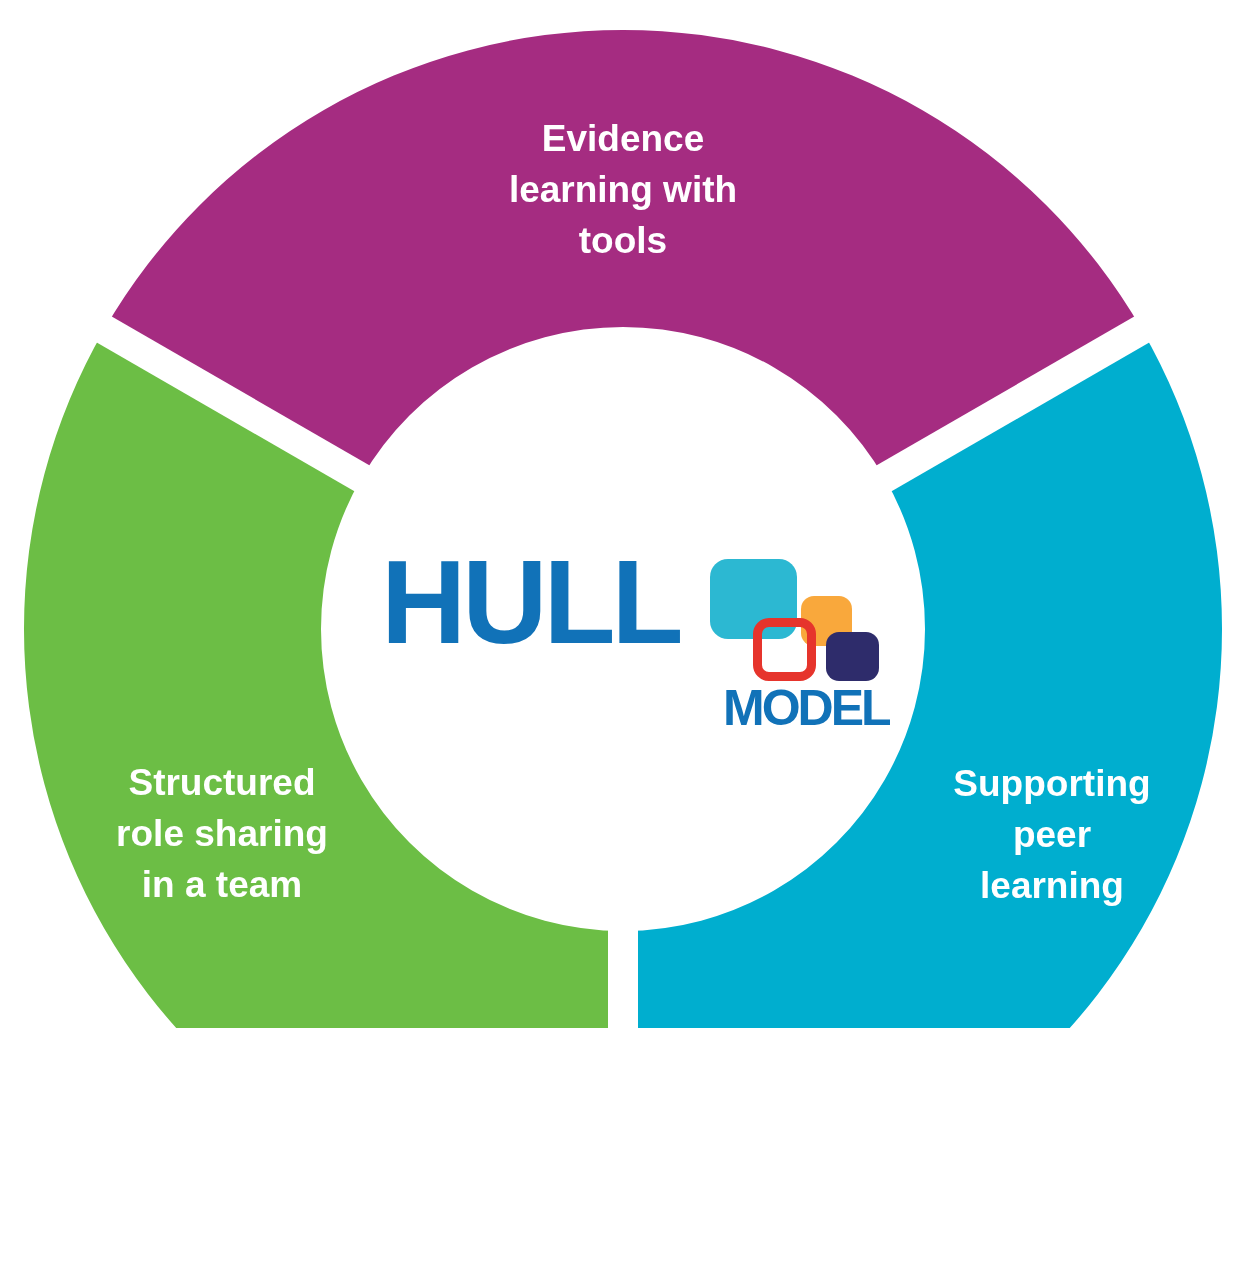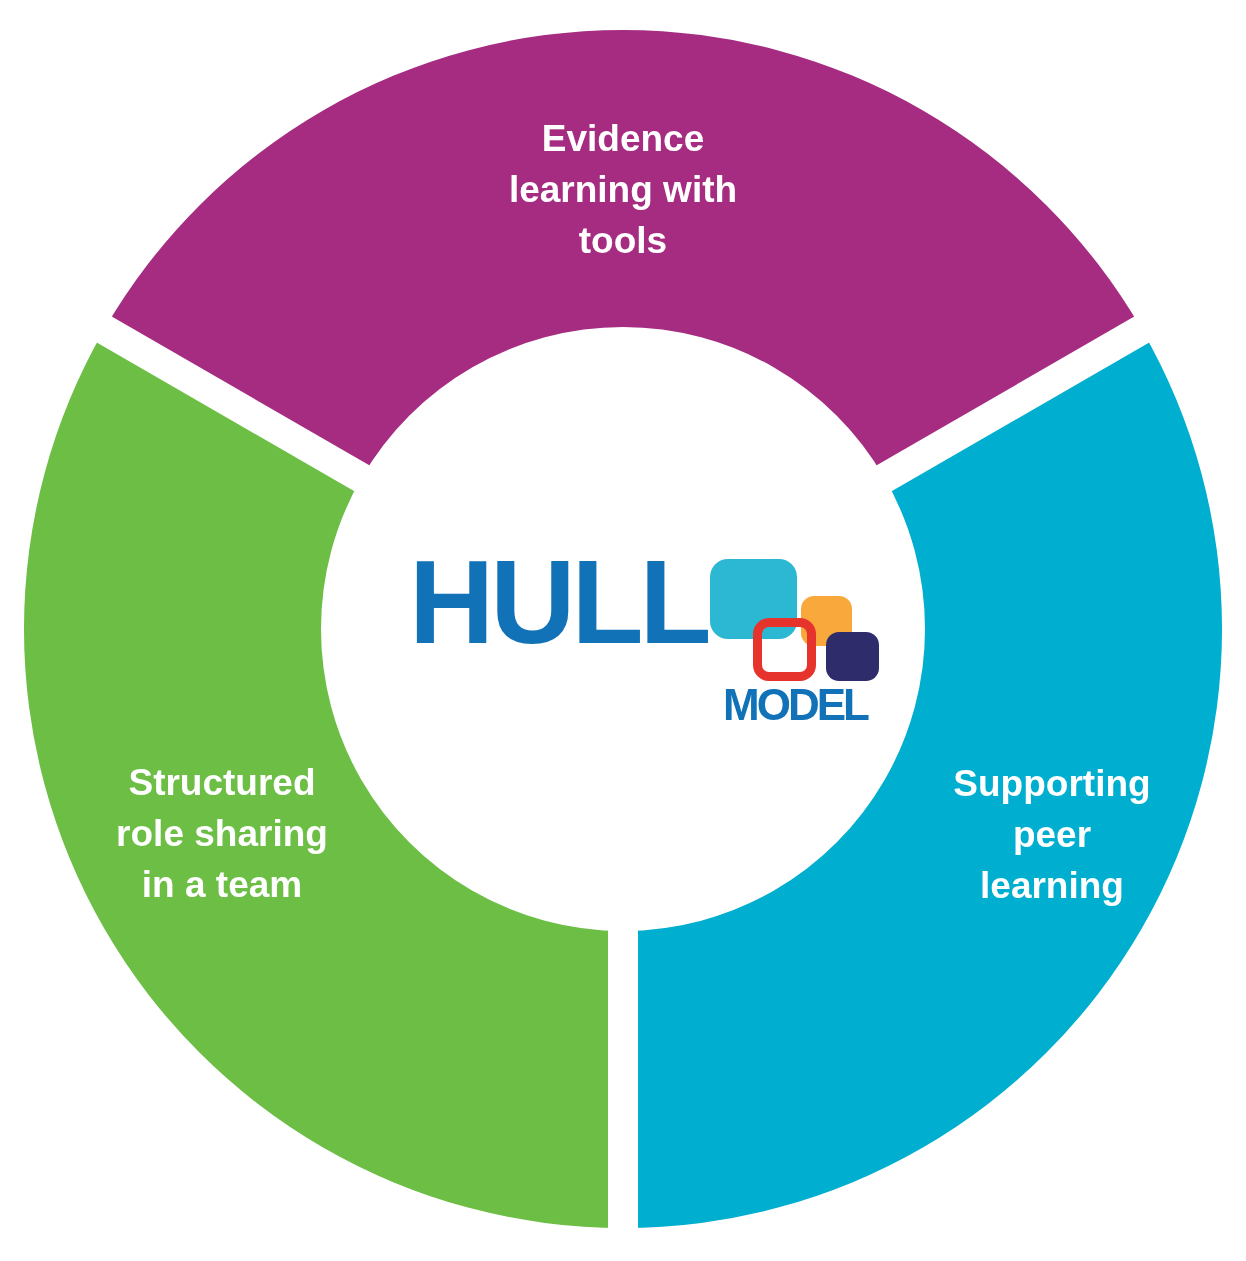--- a/index.html
+++ b/index.html
@@ -4,21 +4,21 @@
 <style>
   html, body {
     margin: 0;
     padding: 0;
     background: #ffffff;
     font-family: "Liberation Sans", sans-serif;
   }
   .stage {
     position: relative;
     width: 1246px;
-    height: 1261px;
+    height: 1028px;
     background: #ffffff;
     overflow: hidden;
   }
   .donut-svg {
     position: absolute;
     left: 0;
     top: 0;
     width: 1246px;
     height: 1261px;
   }
@@ -39,30 +39,29 @@
   .logo-word {
     position: absolute;
     font-weight: bold;
     line-height: 1;
     white-space: nowrap;
   }
   .logo-hull {
     left: 381px; top: 543px;
     font-size: 118px;
     letter-spacing: -4px;
-    margin-left: 28px;
   }
   .logo-easi {
     left: 488px; top: 637px;
     font-size: 100px;
     letter-spacing: -5px;
   }
   .logo-model {
     left: 723px; top: 683px;
-    font-size: 44px;
+    font-size: 50px;
     letter-spacing: -3px;
   }
   .sq {
     position: absolute;
   }
   .sq-cyan {
     left: 710px; top: 559px;
     width: 87px; height: 80px;
     border-radius: 18px;
     z-index: 1;

